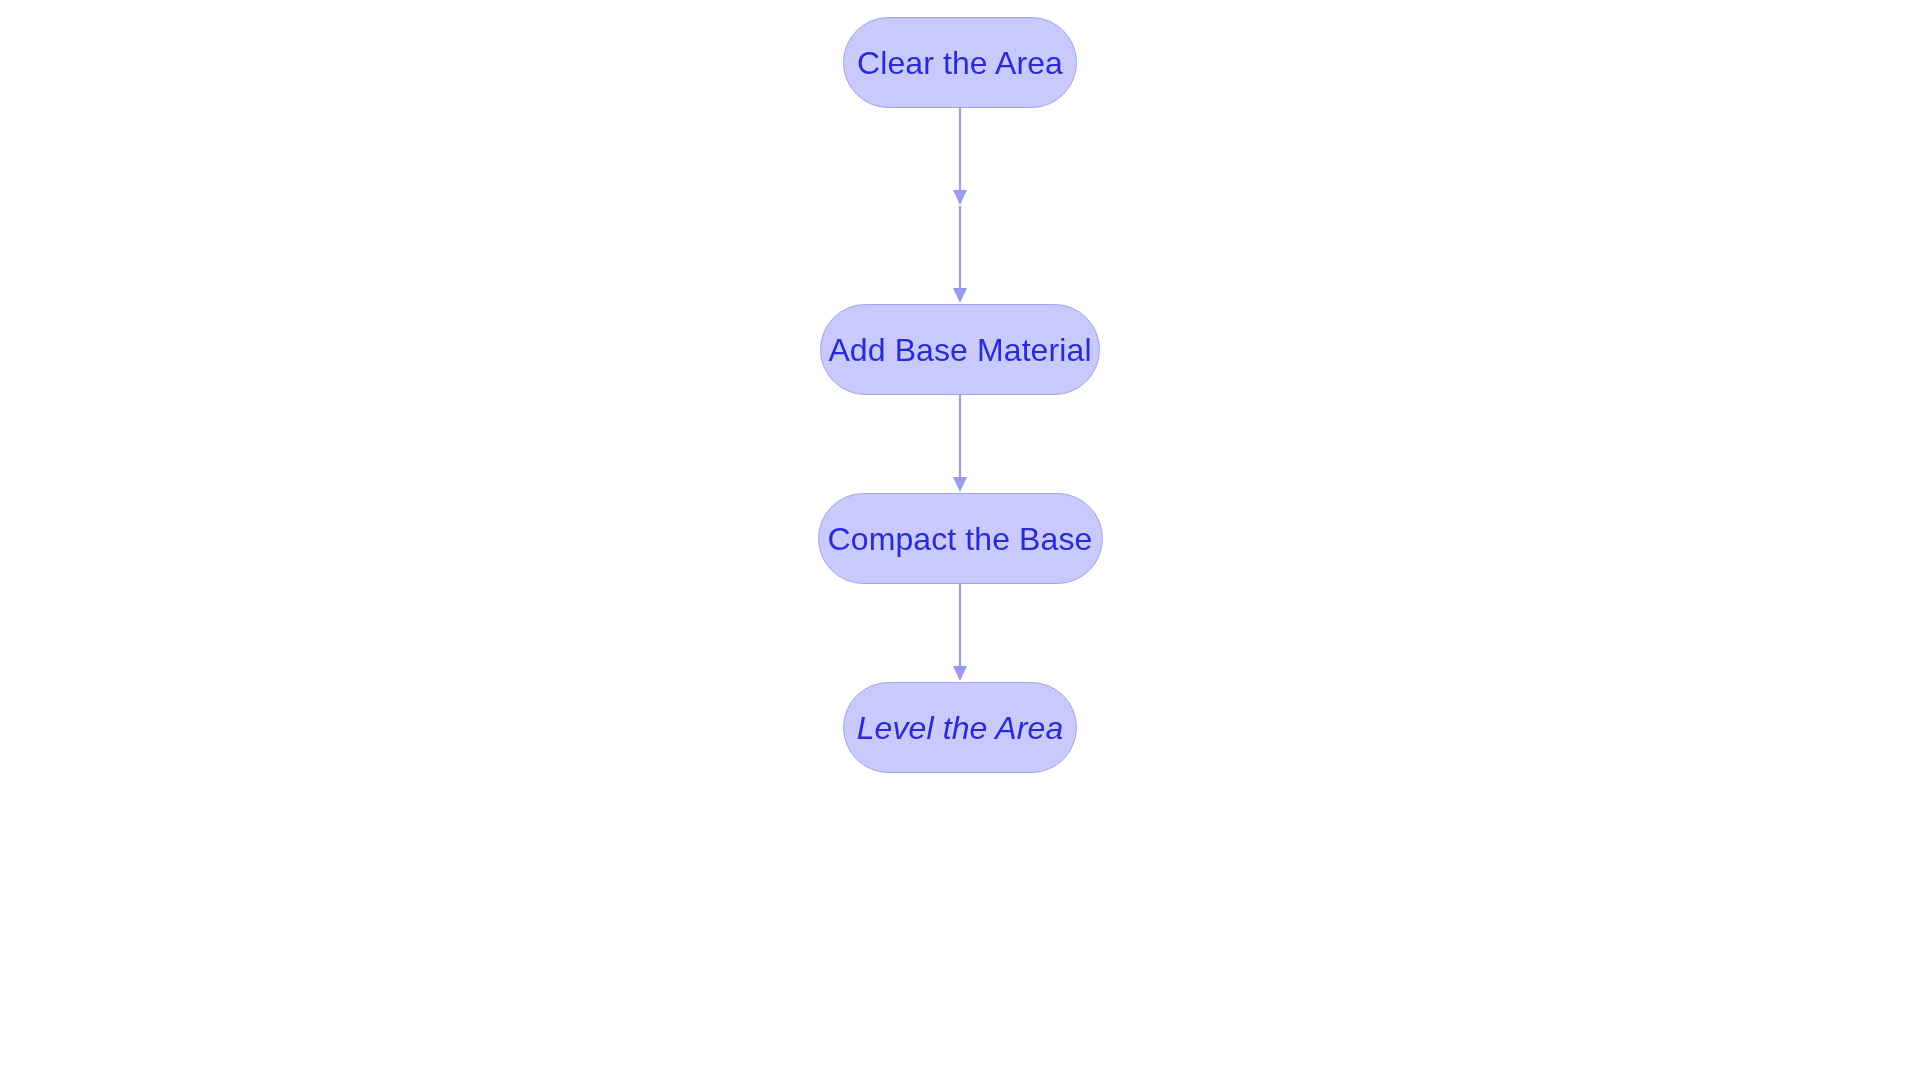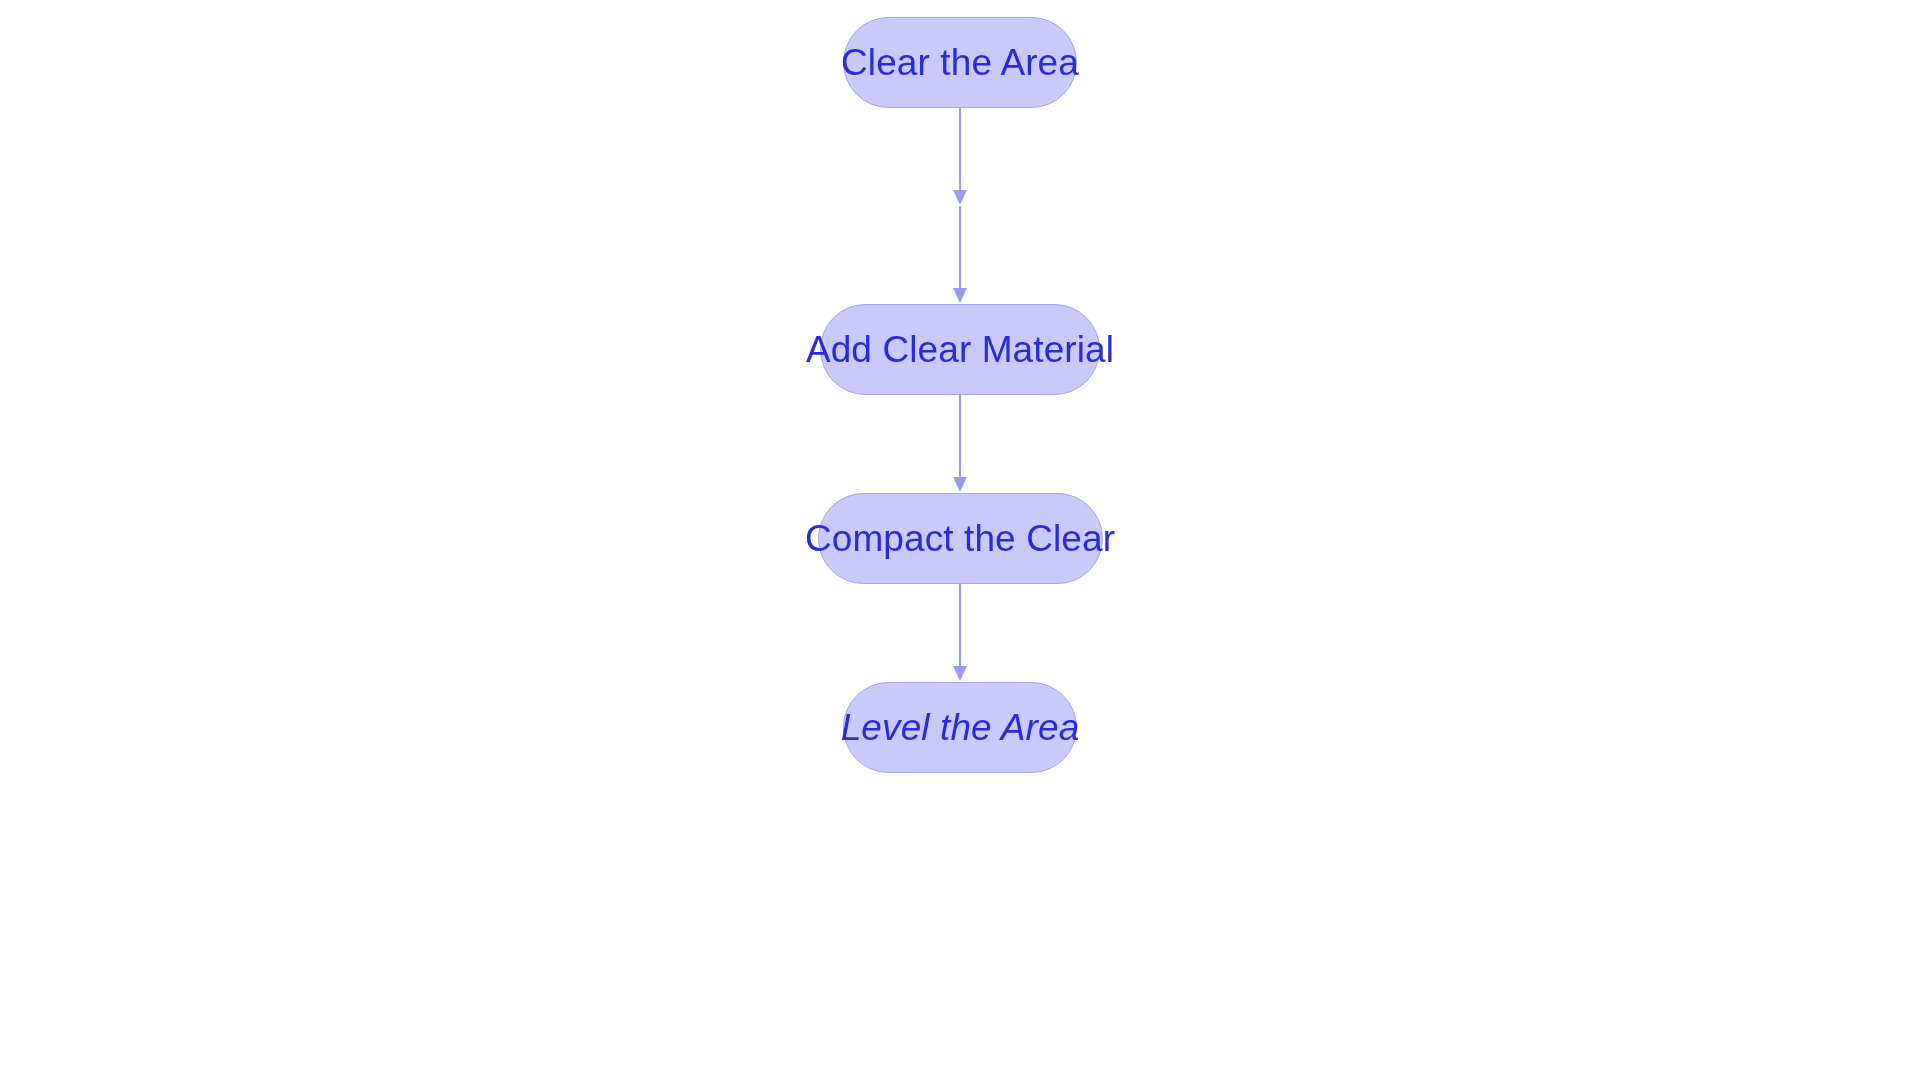--- a/index.html
+++ b/index.html
@@ -47,21 +47,21 @@
     padding: 0 34px;
     border-radius: 46px;
     background: #c9c9fb;
     border: 1.6px solid #a3a3ee;
     white-space: nowrap;
     flex: 0 0 auto;
   }
 
   .flow-node-label {
     font-family: "Liberation Sans", sans-serif;
-    font-size: 37px;
+    font-size: 32px;
     font-weight: 400;
     color: #2a2ad8;
     letter-spacing: 0.1px;
     line-height: 1;
     user-select: none;
   }
 
   
   .node-w-1 { width: 234px; }
   .node-w-2 { width: 310px; }
@@ -102,30 +102,30 @@
       <polygon class="connector-head" points="13,82 27,82 20,97"></polygon>
     </svg>
 
 
     <svg class="flow-connector" viewBox="0 0 40 98">
       <line class="connector-line" x1="20" y1="0" x2="20" y2="85"></line>
       <polygon class="connector-head" points="13,82 27,82 20,97"></polygon>
     </svg>
 
     <div class="flow-node node-w-3">
-      <span class="flow-node-label">Add Clear Material</span>
+      <span class="flow-node-label">Add Base Material</span>
     </div>
 
     <svg class="flow-connector" viewBox="0 0 40 98">
       <line class="connector-line" x1="20" y1="0" x2="20" y2="85"></line>
       <polygon class="connector-head" points="13,82 27,82 20,97"></polygon>
     </svg>
 
     <div class="flow-node node-w-4">
-      <span class="flow-node-label">Compact the Clear</span>
+      <span class="flow-node-label">Compact the Base</span>
     </div>
 
     <svg class="flow-connector" viewBox="0 0 40 98">
       <line class="connector-line" x1="20" y1="0" x2="20" y2="85"></line>
       <polygon class="connector-head" points="13,82 27,82 20,97"></polygon>
     </svg>
 
     <div class="flow-node node-w-5">
       <span class="flow-node-label">Level the Area</span>
     </div>

